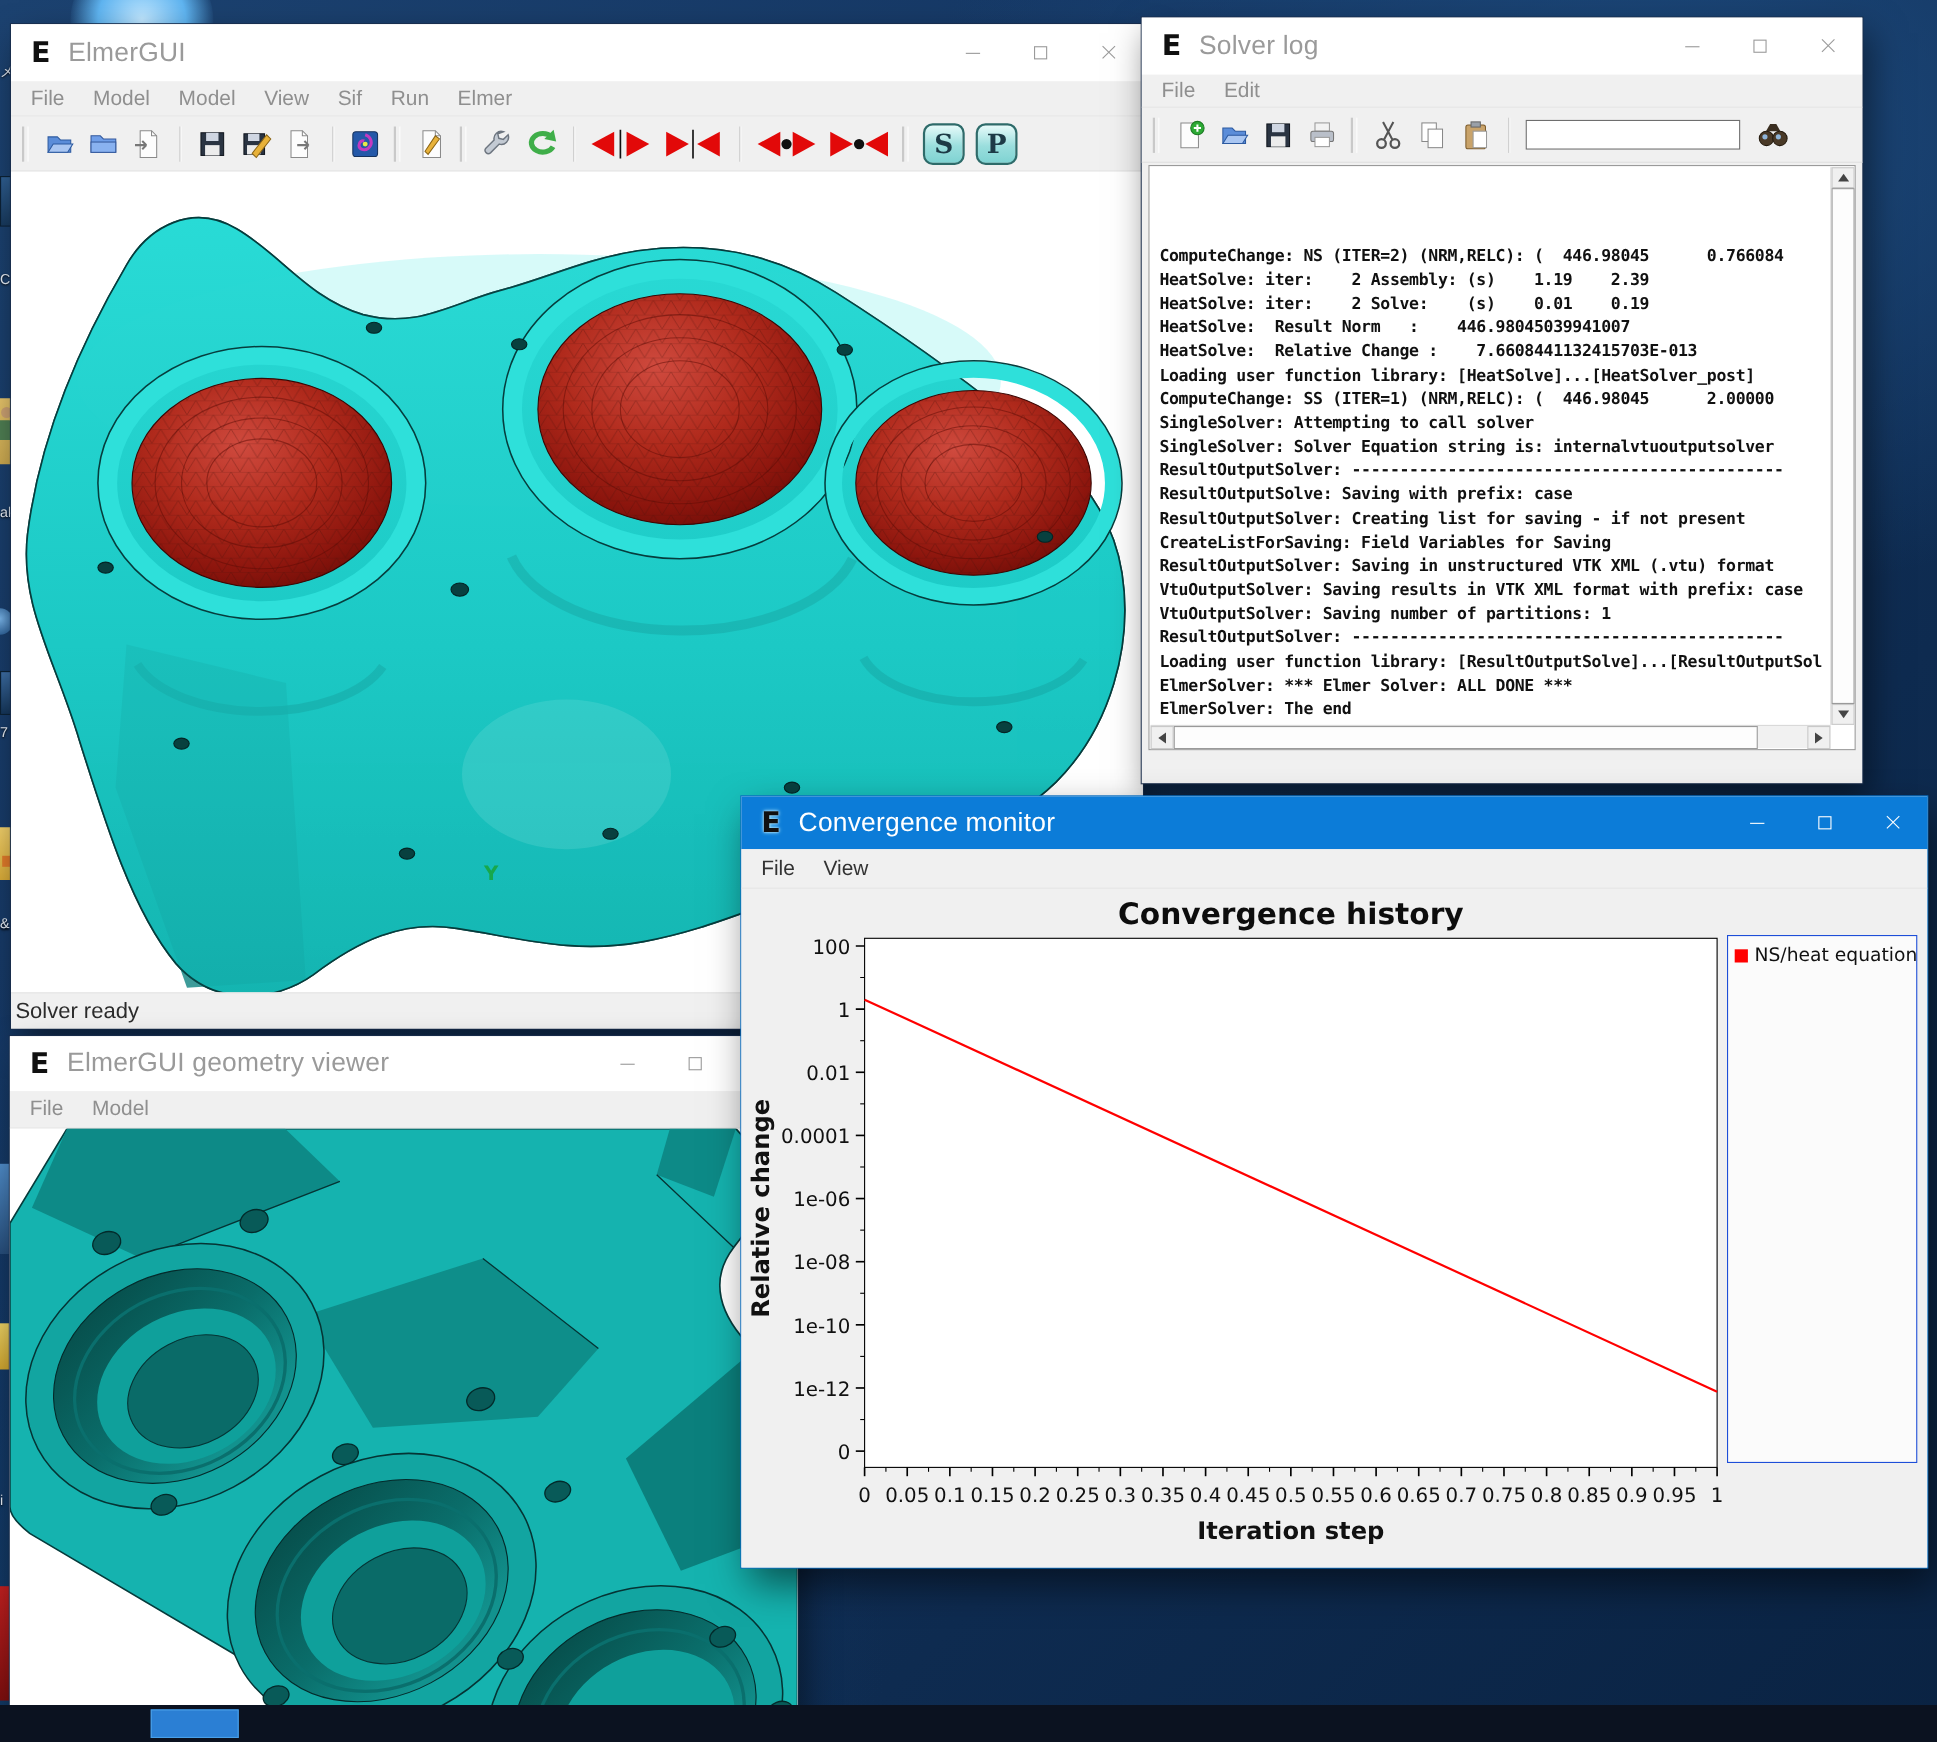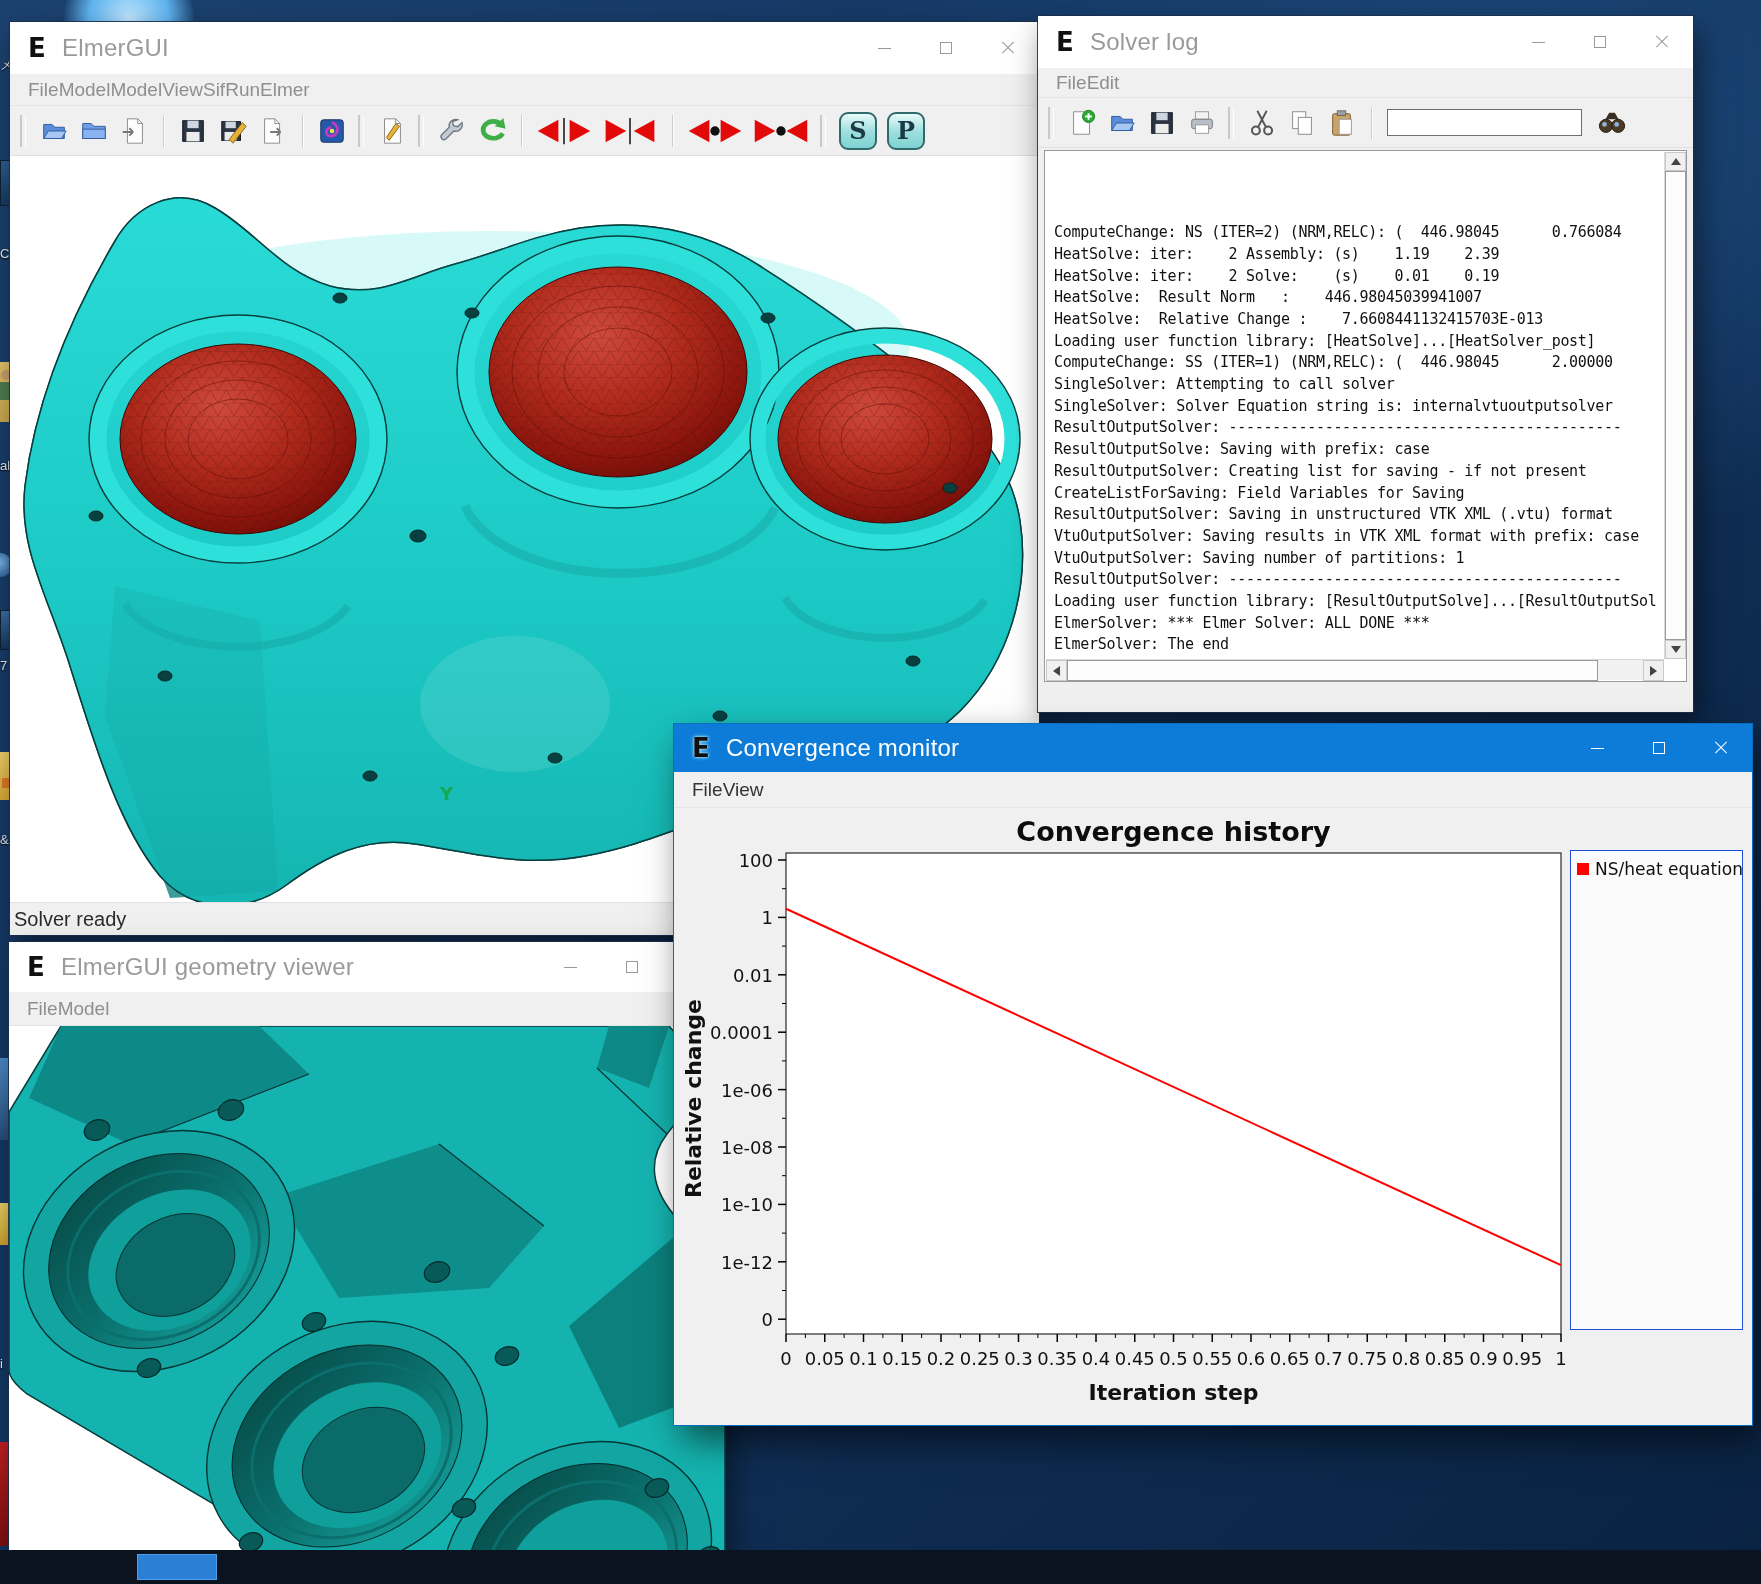--- a/index.html
+++ b/index.html
@@ -18,21 +18,21 @@
   .titlebar.active .app-icon { text-shadow:0 0 4px #9fe8ff, 0 0 2px #fff; }
   .win-title { font-size:24px; letter-spacing:.2px; }
   .caption { margin-left:auto; display:flex; height:100%; }
   .cap-btn { width:62px; height:100%; display:flex; align-items:center; justify-content:center; color:inherit; }
   .glyph-min { width:13px; height:1px; background:currentColor; }
   .glyph-max { width:12px; height:12px; border:1px solid currentColor; }
   .glyph-close { width:14px; height:14px; position:relative; }
   .glyph-close::before,.glyph-close::after { content:""; position:absolute; left:-1px; top:6px; width:16px; height:1px; background:currentColor; }
   .glyph-close::before { transform:rotate(45deg); } .glyph-close::after { transform:rotate(-45deg); }
 
-  .menubar { display:flex; align-items:center; padding:0 18px; background:#f0f0f0; border-bottom:1px solid #e4e4e4; }
+  .menubar { display:flex; align-items:center; gap:26px; padding:0 18px; background:#f0f0f0; border-bottom:1px solid #e4e4e4; }
   .menu-item { font-size:19px; color:#8f8f8f; }
   .menubar.active-menus .menu-item { color:#333; }
 
   .toolbar { display:flex; align-items:center; background:#f0f0f0; border-bottom:1px solid #e0e0e0; padding:0 4px; }
   .tb-handle { width:6px; height:32px; border-left:2px solid #c9c9c9; border-right:1px solid #fdfdfd; margin:0 8px 0 6px; }
   .tb-sep { width:1px; height:32px; background:#cccccc; margin:0 9px; box-shadow:1px 0 0 #fdfdfd; }
   .tbtn { width:40px; height:40px; display:flex; align-items:center; justify-content:center; }
   .tbtn.wide { width:66px; }
   .ic { width:30px; height:30px; }
   .ic-wide { width:58px; height:30px; }
@@ -49,21 +49,21 @@
                font-size:20px; color:#2b2b2b; border-top:1px solid #e2e2e2; }
 
   
   #solver-log { left:1038px; top:16px; width:655px; height:696px; z-index:20; }
   #solver-log .menubar { height:30px; }
   #solver-log .toolbar { height:50px; }
   .search-box { width:195px; height:27px; border:1px solid #6e6e6e; background:#fff; margin:0 10px 0 6px; font-size:15px; padding:0 6px; }
   #log-area { position:absolute; left:6px; right:6px; top:134px; bottom:30px; background:#fff; border:1px solid #9a9a9a; }
   #log-text { position:absolute; left:1px; top:1px; right:22px; bottom:22px; overflow:hidden; padding:5px 0 0 8px;
               font-family:"DejaVu Sans Mono", monospace; font-size:15px; line-height:21.7px; color:#111;
-              white-space:pre; letter-spacing:-0.3px; }
+              white-space:pre; letter-spacing:-0.3px;font-weight:bold; }
   .vscroll { position:absolute; top:1px; right:1px; bottom:22px; width:21px; background:#f1f1f1; border-left:1px solid #d9d9d9; }
   .hscroll { position:absolute; left:1px; right:22px; bottom:1px; height:21px; background:#f1f1f1; border-top:1px solid #d9d9d9; }
   .sb-btn { position:absolute; width:21px; height:19px; background:#f0f0f0; border:1px solid #c9c9c9; display:flex; align-items:center; justify-content:center; }
   .tri { width:0; height:0; border:5px solid transparent; }
   .tri.up { border-bottom:7px solid #444; border-top:none; }
   .tri.down { border-top:7px solid #444; border-bottom:none; }
   .tri.left { border-right:7px solid #444; border-left:none; }
   .tri.right { border-left:7px solid #444; border-right:none; }
   .v-thumb { position:absolute; left:0; top:19px; bottom:19px; width:21px; background:#fdfdfd; border:1px solid #9a9a9a; }
   .h-thumb { position:absolute; top:0; left:21px; width:86%; height:21px; background:#fdfdfd; border:1px solid #9a9a9a; }

